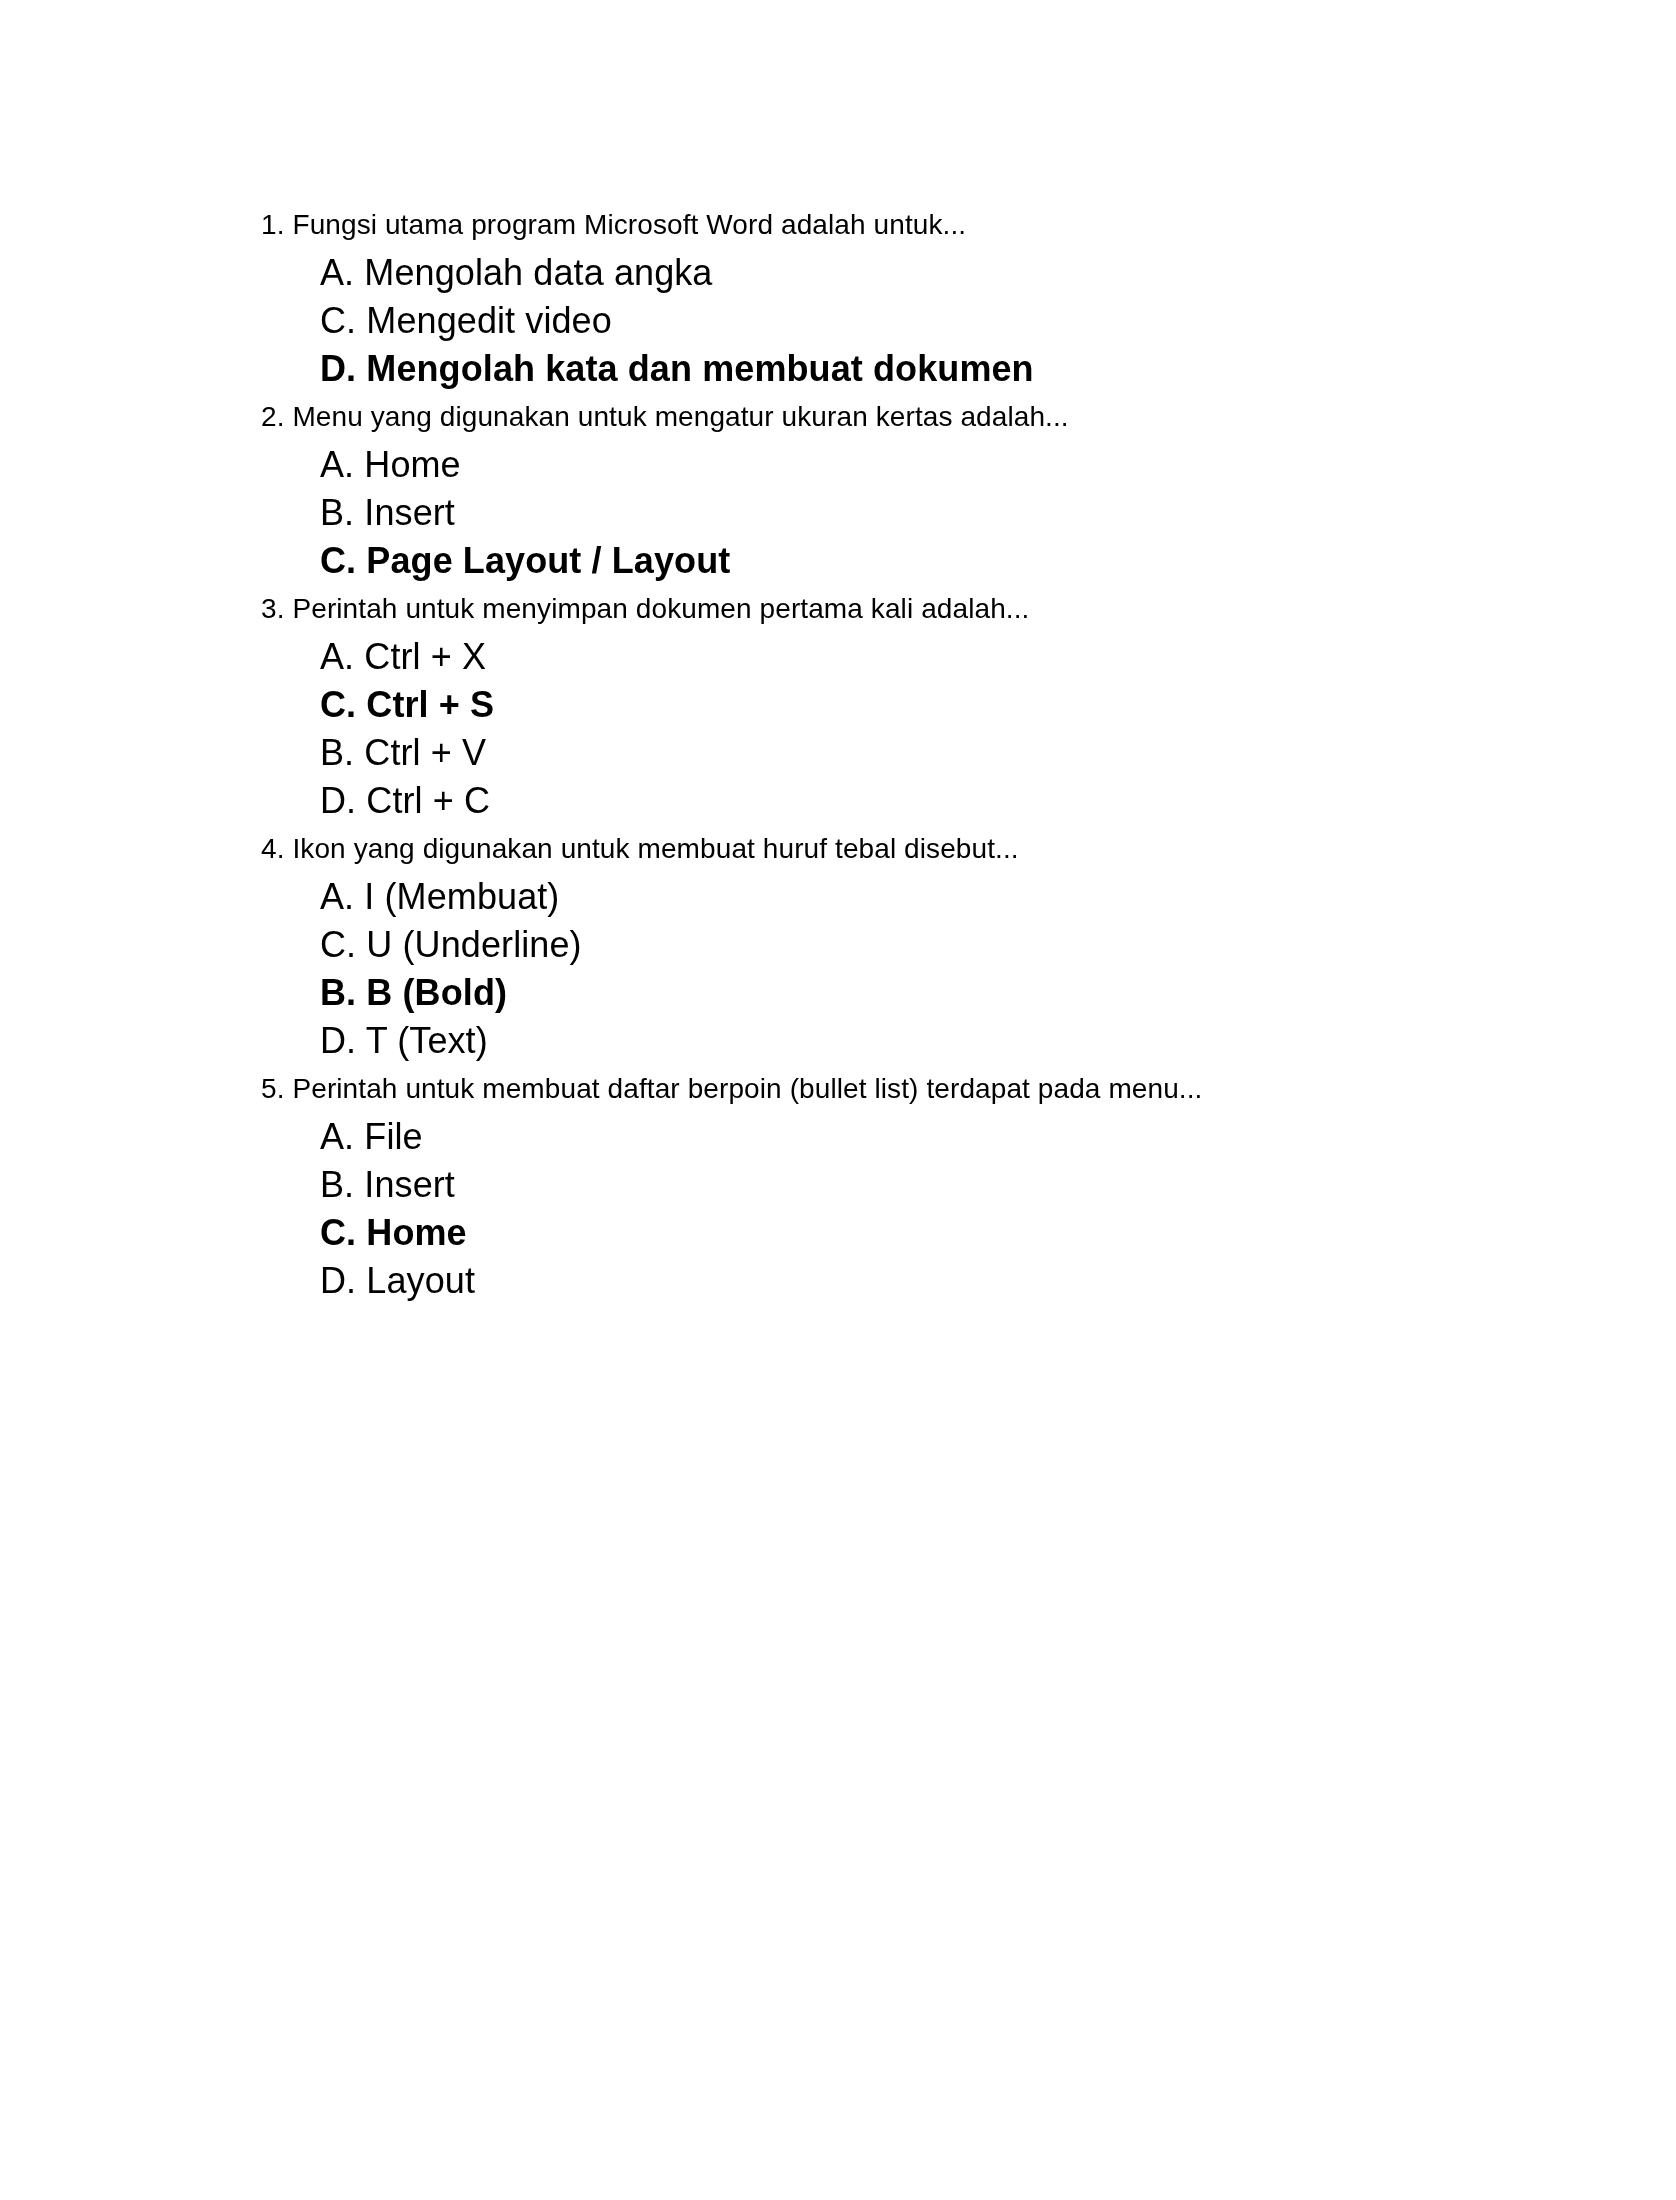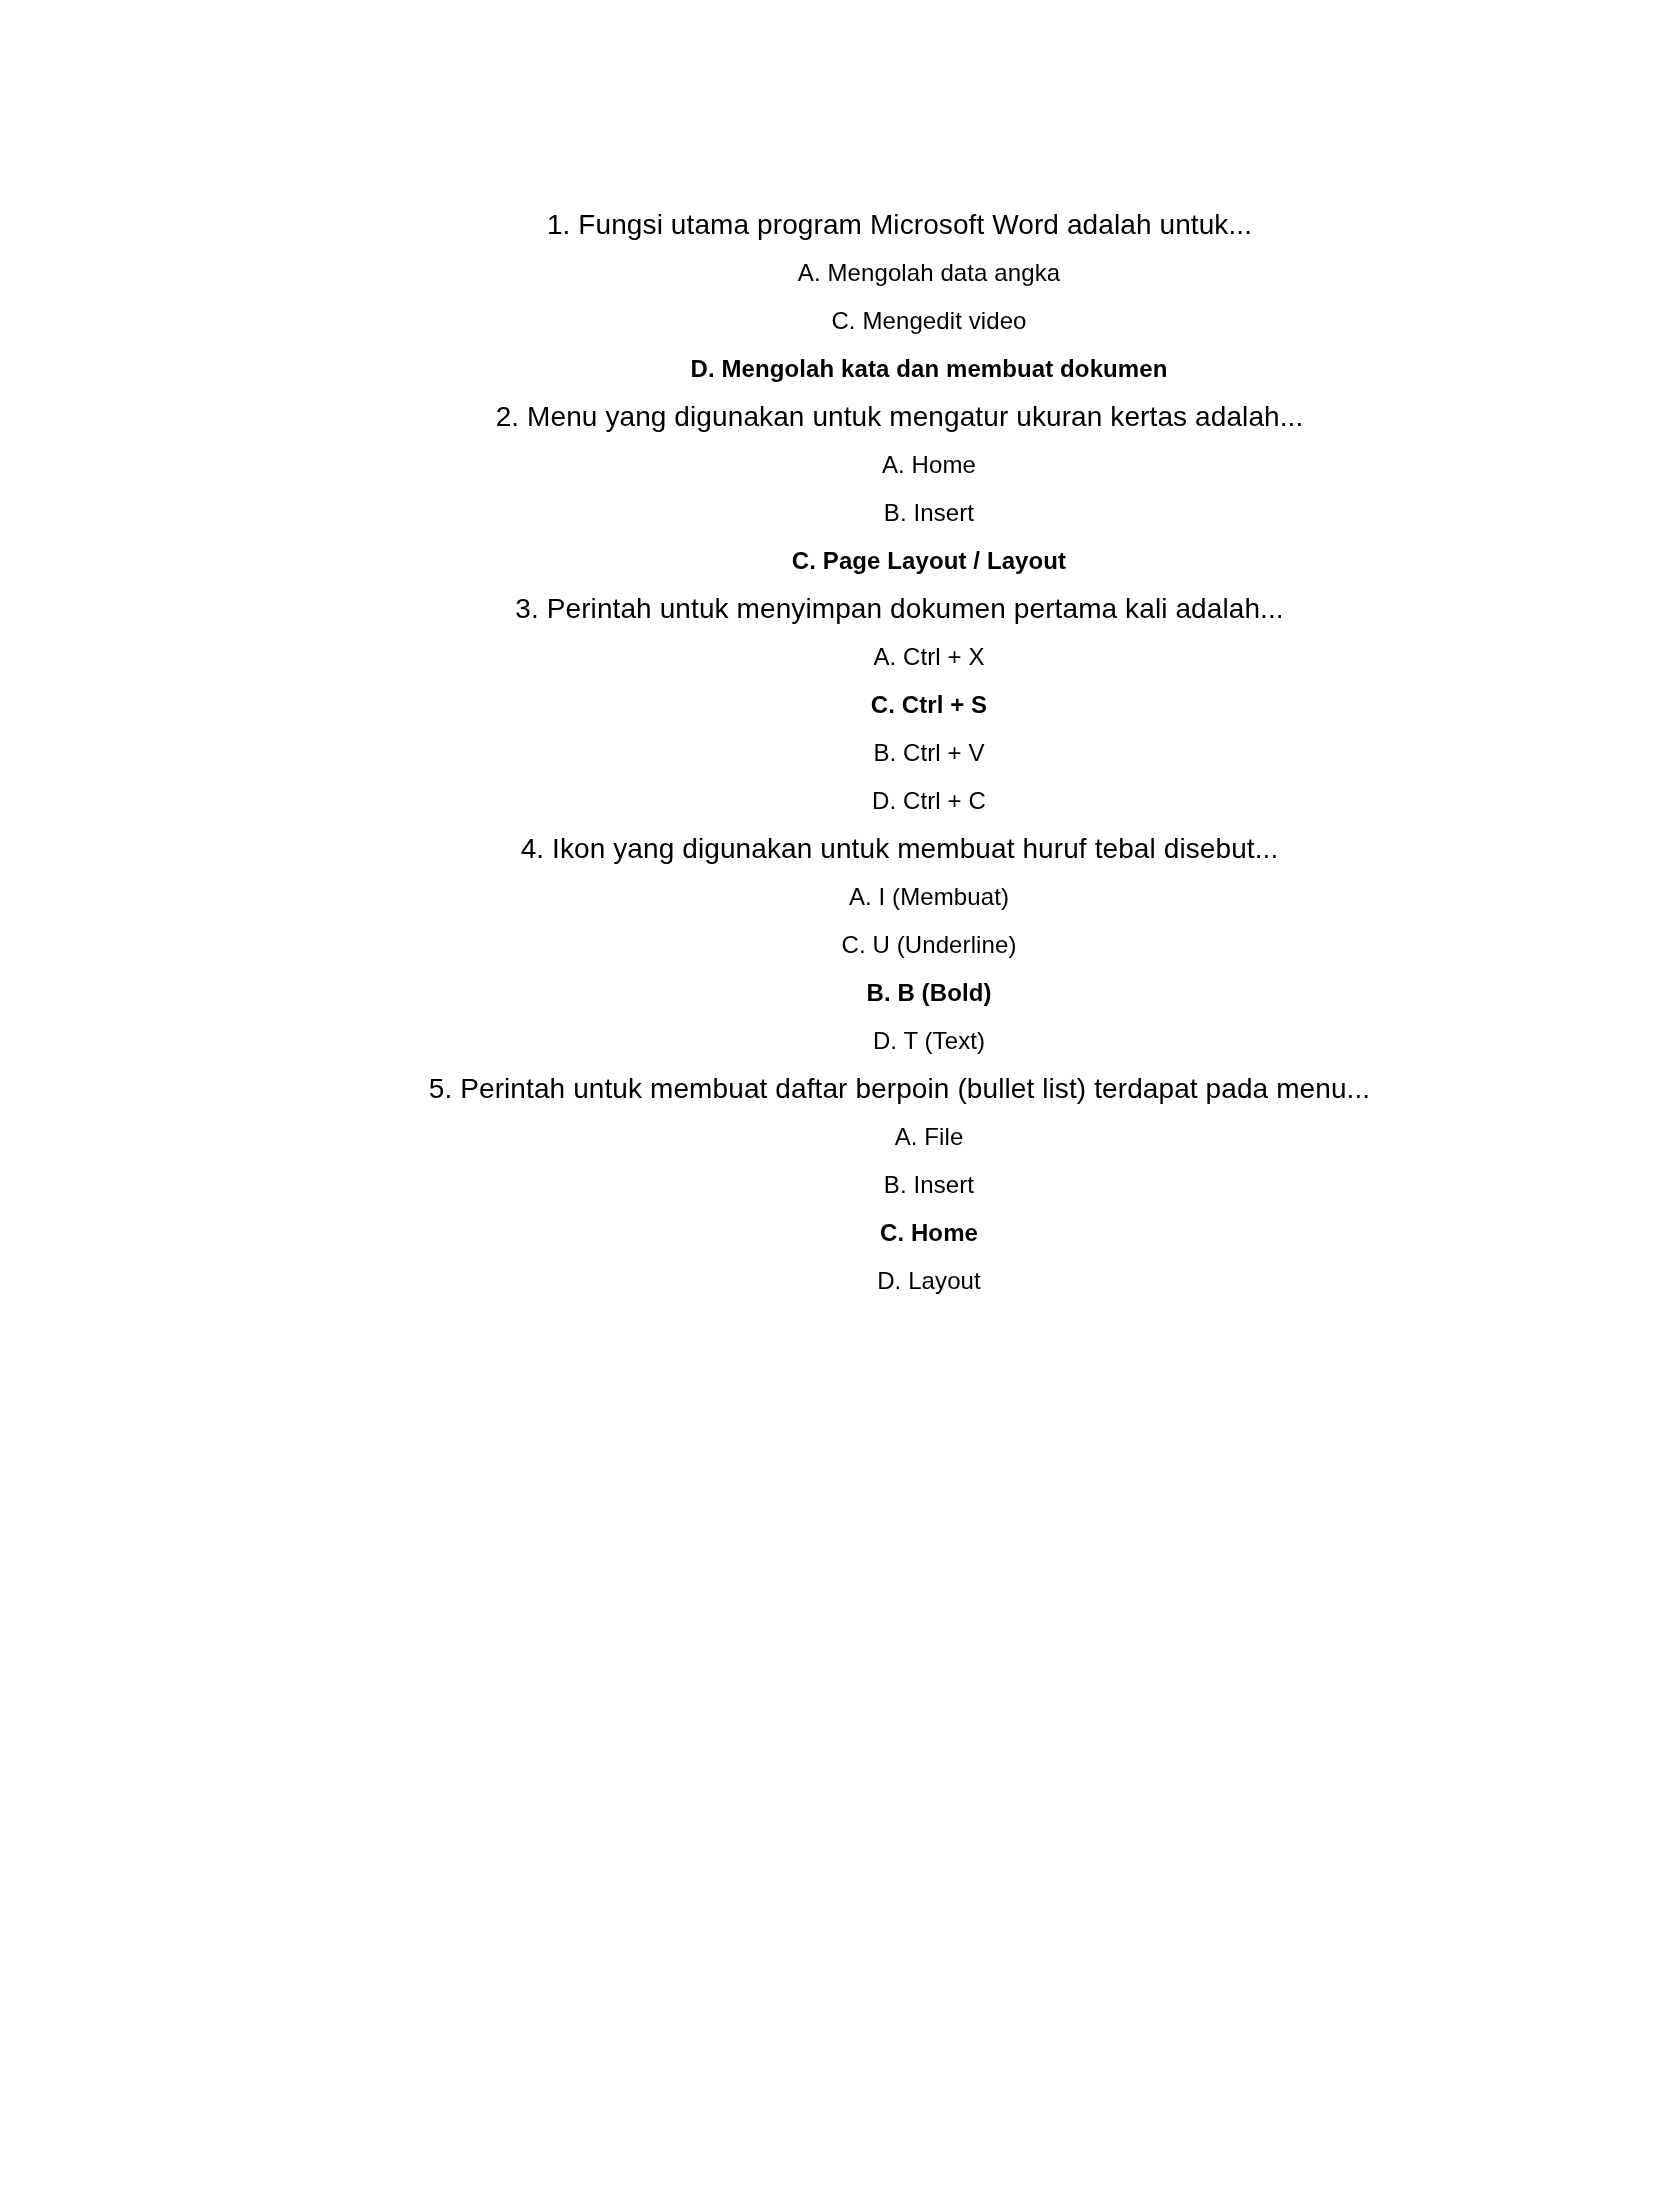--- a/index.html
+++ b/index.html
@@ -14,21 +14,20 @@
     -webkit-font-smoothing: antialiased;
   }
   .page {
     position: relative;
     width: 1676px;
     height: 2200px;
     background: #ffffff;
     margin: 0 auto;
     overflow: hidden;
     box-sizing: border-box;
-    text-align: center;
   }
   .doc-body {
     position: absolute;
     left: 0;
     top: 0;
     width: 1676px;
     padding: 201px 138px 0 138px;
     box-sizing: border-box;
   }
   .question-block {
@@ -44,21 +43,21 @@
     white-space: pre-wrap;
   }
   .options {
     margin: 0;
     padding: 0;
     list-style: none;
   }
   .option {
     margin: 0;
     padding: 0 0 0 182px;
-    font-size: 24px;
+    font-size: 36px;
     line-height: 48px;
     font-weight: normal;
     letter-spacing: 0.1px;
     white-space: pre-wrap;
   }
   .option.is-correct {
     font-weight: bold;
   }
 </style>
 </head>

